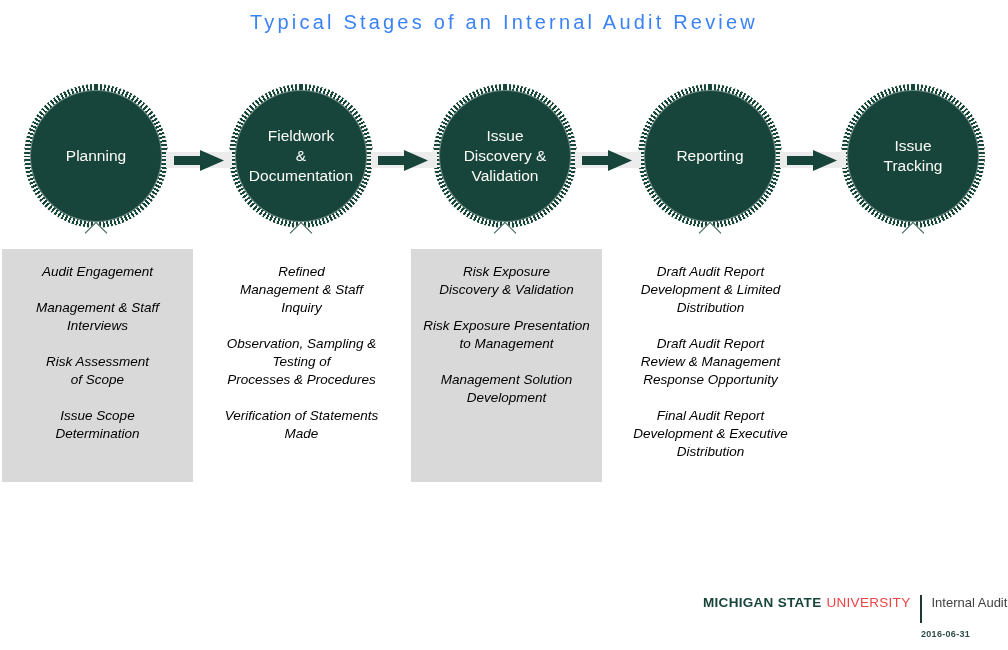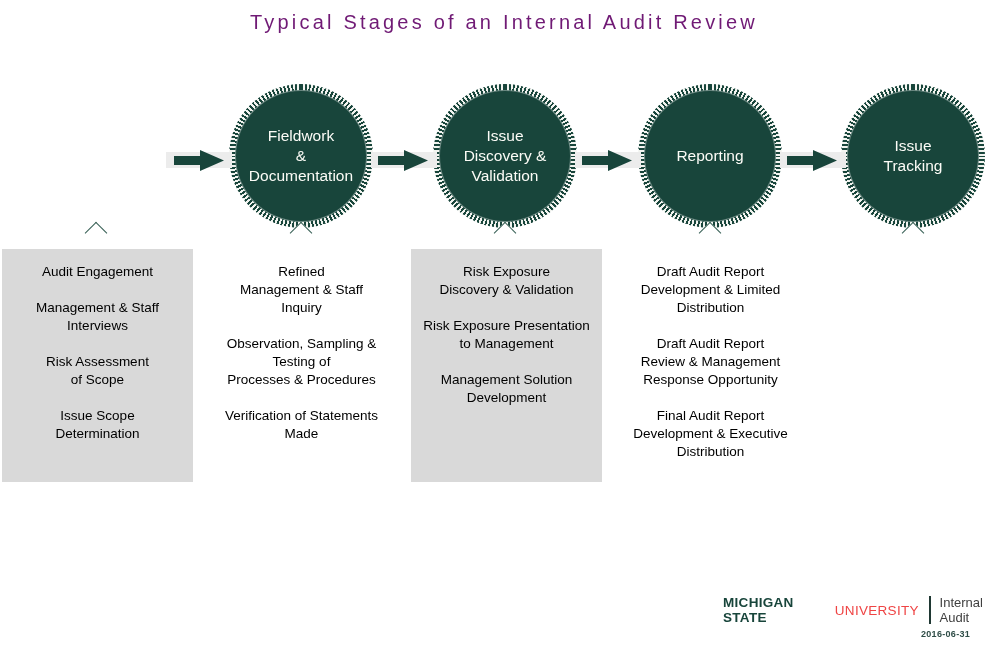--- a/index.html
+++ b/index.html
@@ -5,21 +5,21 @@
   html,body { margin:0; padding:0; background:#fff; }
   .canvas {
     position:relative; width:1008px; height:650px; background:#ffffff;
     font-family:"Liberation Sans", sans-serif; overflow:hidden;
   }
 
   
   .title {
     position:absolute; top:11px; left:0; width:100%; margin:0;
     text-align:center; font-size:20px; font-weight:normal;
-    letter-spacing:3.2px; color:#701a75;
+    letter-spacing:3.2px; color:#3b82f6;
   }
 
   
   .circle {
     position:absolute; top:84px; width:144px; height:144px; border-radius:50%;
     background:repeating-conic-gradient(#18453B 0deg 1.6deg, #f2f4f0 1.6deg 3.2deg);
   }
   .circle-inner {
     position:absolute; inset:6px; border-radius:50%; background:#18453B;
     border:1px solid rgba(255,255,255,0.35);
@@ -46,43 +46,49 @@
     position:absolute; top:149px; width:50px; height:23px; background:#18453B;
     clip-path:polygon(0% 30%,52% 30%,52% 4%,100% 50%,52% 96%,52% 70%,0% 70%);
   }
   .a1{left:174px}.a2{left:378px}.a3{left:582px}.a4{left:787px}
 
   
   .col {
     position:absolute; top:249px; width:191px; box-sizing:border-box;
     padding:14px 4px 0; text-align:center; font-size:13.5px; line-height:18px;
     color:#000;
+    font-style:italic;
   }
   .col.shaded { background:#d9d9d9; height:233px; }
   .col1{left:2px}.col2{left:206px}.col3{left:411px}.col4{left:615px}.col5{left:817px}
   .item { white-space:pre-line; margin:0 0 18px; }
 
   
-  .footer { position:absolute; top:595px; left:703px; height:30px; display:flex; align-items:center;margin-left:20px; }
+  .footer { position:absolute; top:595px; left:703px; height:30px; display:flex; align-items:flex-start; }
   .brand-primary { font-size:13.5px; font-weight:bold; color:#18453B; letter-spacing:0.3px; }
   .brand-secondary { font-size:13.5px; color:#ef4444; margin-left:5px; letter-spacing:0.3px; }
   .divider { width:2px; height:28px; background:#1f3833; margin:0 9px 0 10px; }
   .unit { font-size:13px; color:#404040; }
   .date {
     position:absolute; top:629px; left:921px; font-size:9px; font-weight:bold;
     color:#2f4d47; letter-spacing:0.3px;
   }
 </style>
 </head>
 <body>
 
 <div class="canvas">
 
   <h1 class="title">Typical Stages of an Internal Audit Review</h1>
 
+  <div class="circle c1">
+    <div class="circle-inner">
+      <span class="circle-label">Planning</span>
+    </div>
+  </div>
   <div class="circle c2">
     <div class="circle-inner">
       <span class="circle-label">Fieldwork
 &amp;
 Documentation</span>
     </div>
   </div>
   <div class="circle c3">
     <div class="circle-inner">
       <span class="circle-label">Issue

